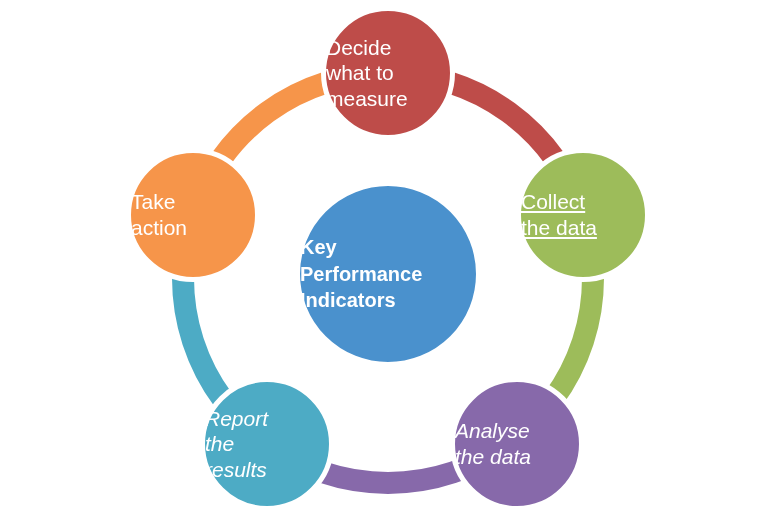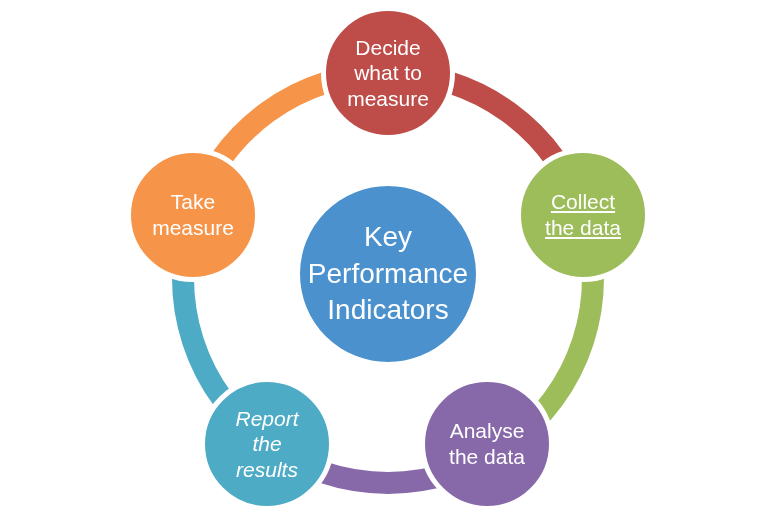--- a/index.html
+++ b/index.html
@@ -23,45 +23,44 @@
     height: 514px;
   }
   .node {
     position: absolute;
     border-radius: 50%;
     border: 5px solid #ffffff;
     box-sizing: border-box;
     display: flex;
     align-items: center;
     justify-content: center;
-    text-align: center;
     color: #ffffff;
   }
   .node .label {
     white-space: pre-line;
     display: block;
     width: 100%;
   }
   .node.outer {
     width: 134px;
     height: 134px;
     font-size: 21px;
     line-height: 1.22;
     font-weight: 400;
   }
   .node.big {
     width: 186px;
     height: 186px;
-    font-size: 28px;
+    font-size: 20px;
     line-height: 1.32;
-    font-weight: 400;
+    font-weight: 700;
   }
   .pos-decide  { left: 321px; top: 6px;   }
   .pos-collect { left: 516px; top: 148px; text-decoration: underline; }
-  .pos-analyse { left: 420px; top: 377px; }
+  .pos-analyse { left: 450px; top: 377px; font-style: italic; }
   .pos-report  { left: 200px; top: 377px; font-style: italic; }
   .pos-action  { left: 126px; top: 148px; }
   .pos-center  { left: 295px; top: 181px; }
 </style>
 </head>
 <body>
 
 <div class="stage">
 
   <svg class="ring" viewBox="0 0 768 514" aria-hidden="true">
@@ -89,21 +88,21 @@
   </div>
 
   <div class="node outer pos-report" style="background-color: rgb(77, 171, 197);">
     <span class="label">Report
 the
 results</span>
   </div>
 
   <div class="node outer pos-action" style="background-color: rgb(246, 149, 74);">
     <span class="label">Take
-measure</span>
+action</span>
   </div>
 
   <div class="node big pos-center" style="background-color: rgb(74, 145, 205);">
     <span class="label">Key
 Performance
 Indicators</span>
   </div>
 
 </div>
 

